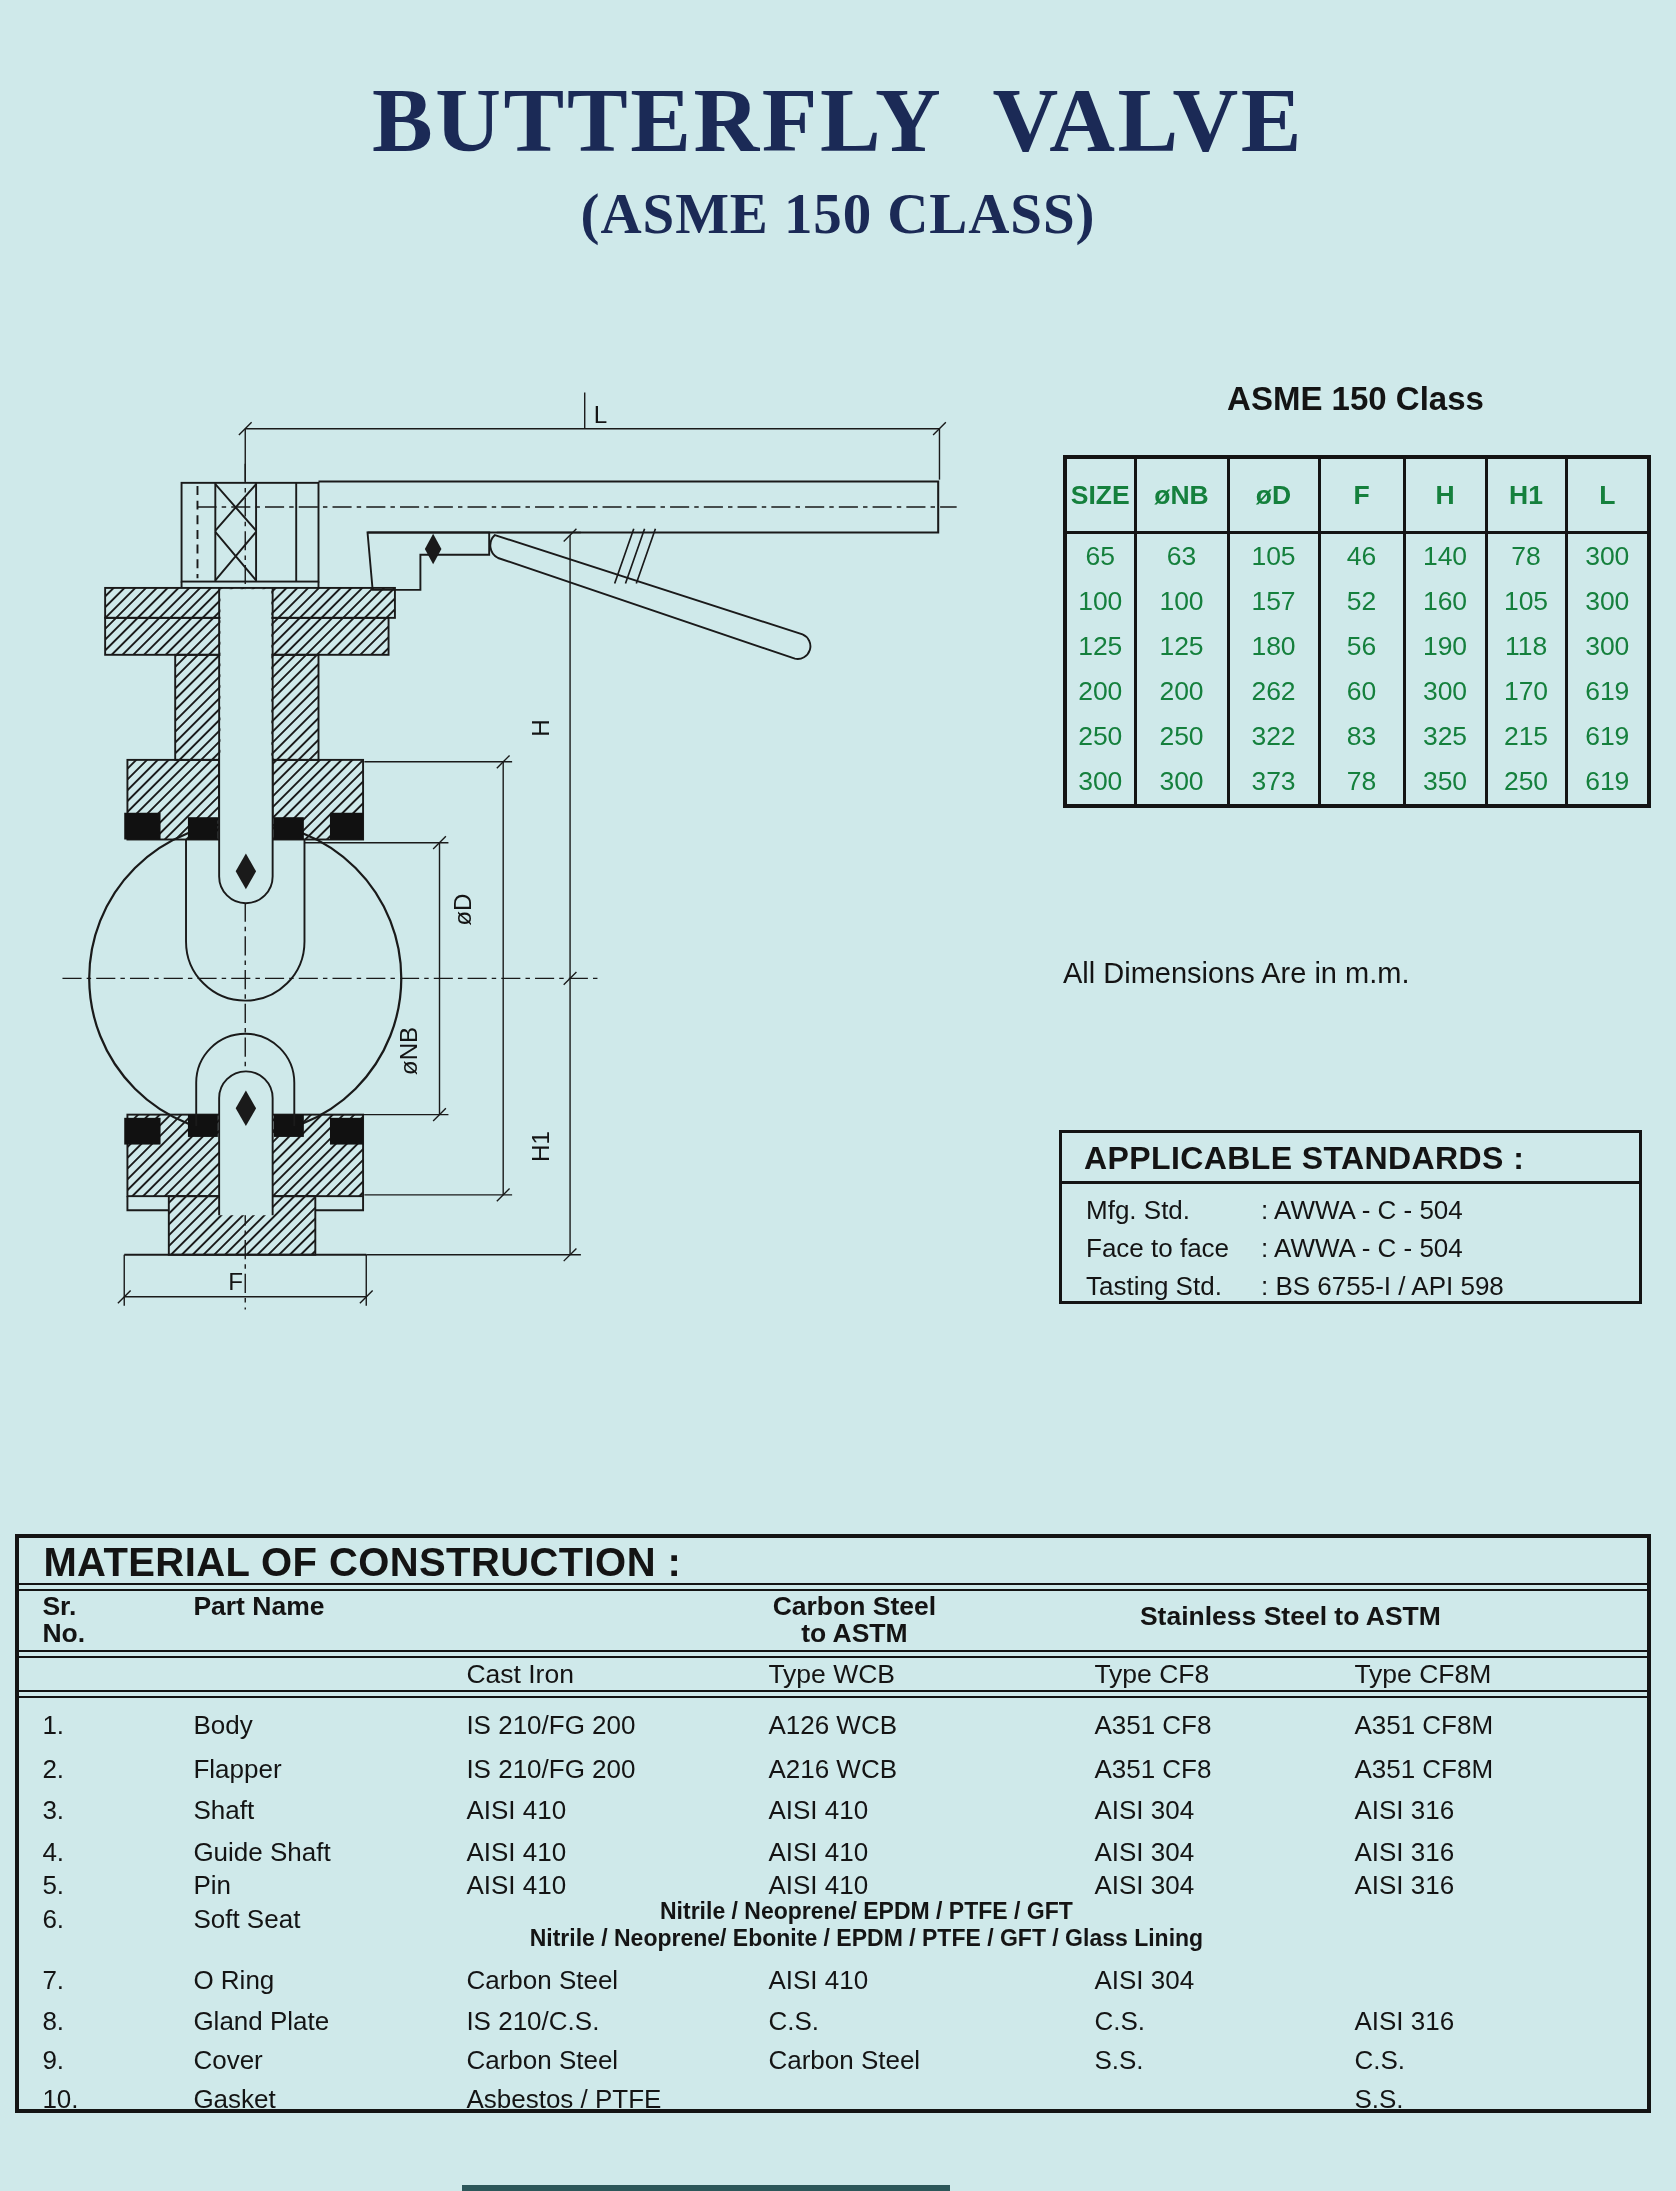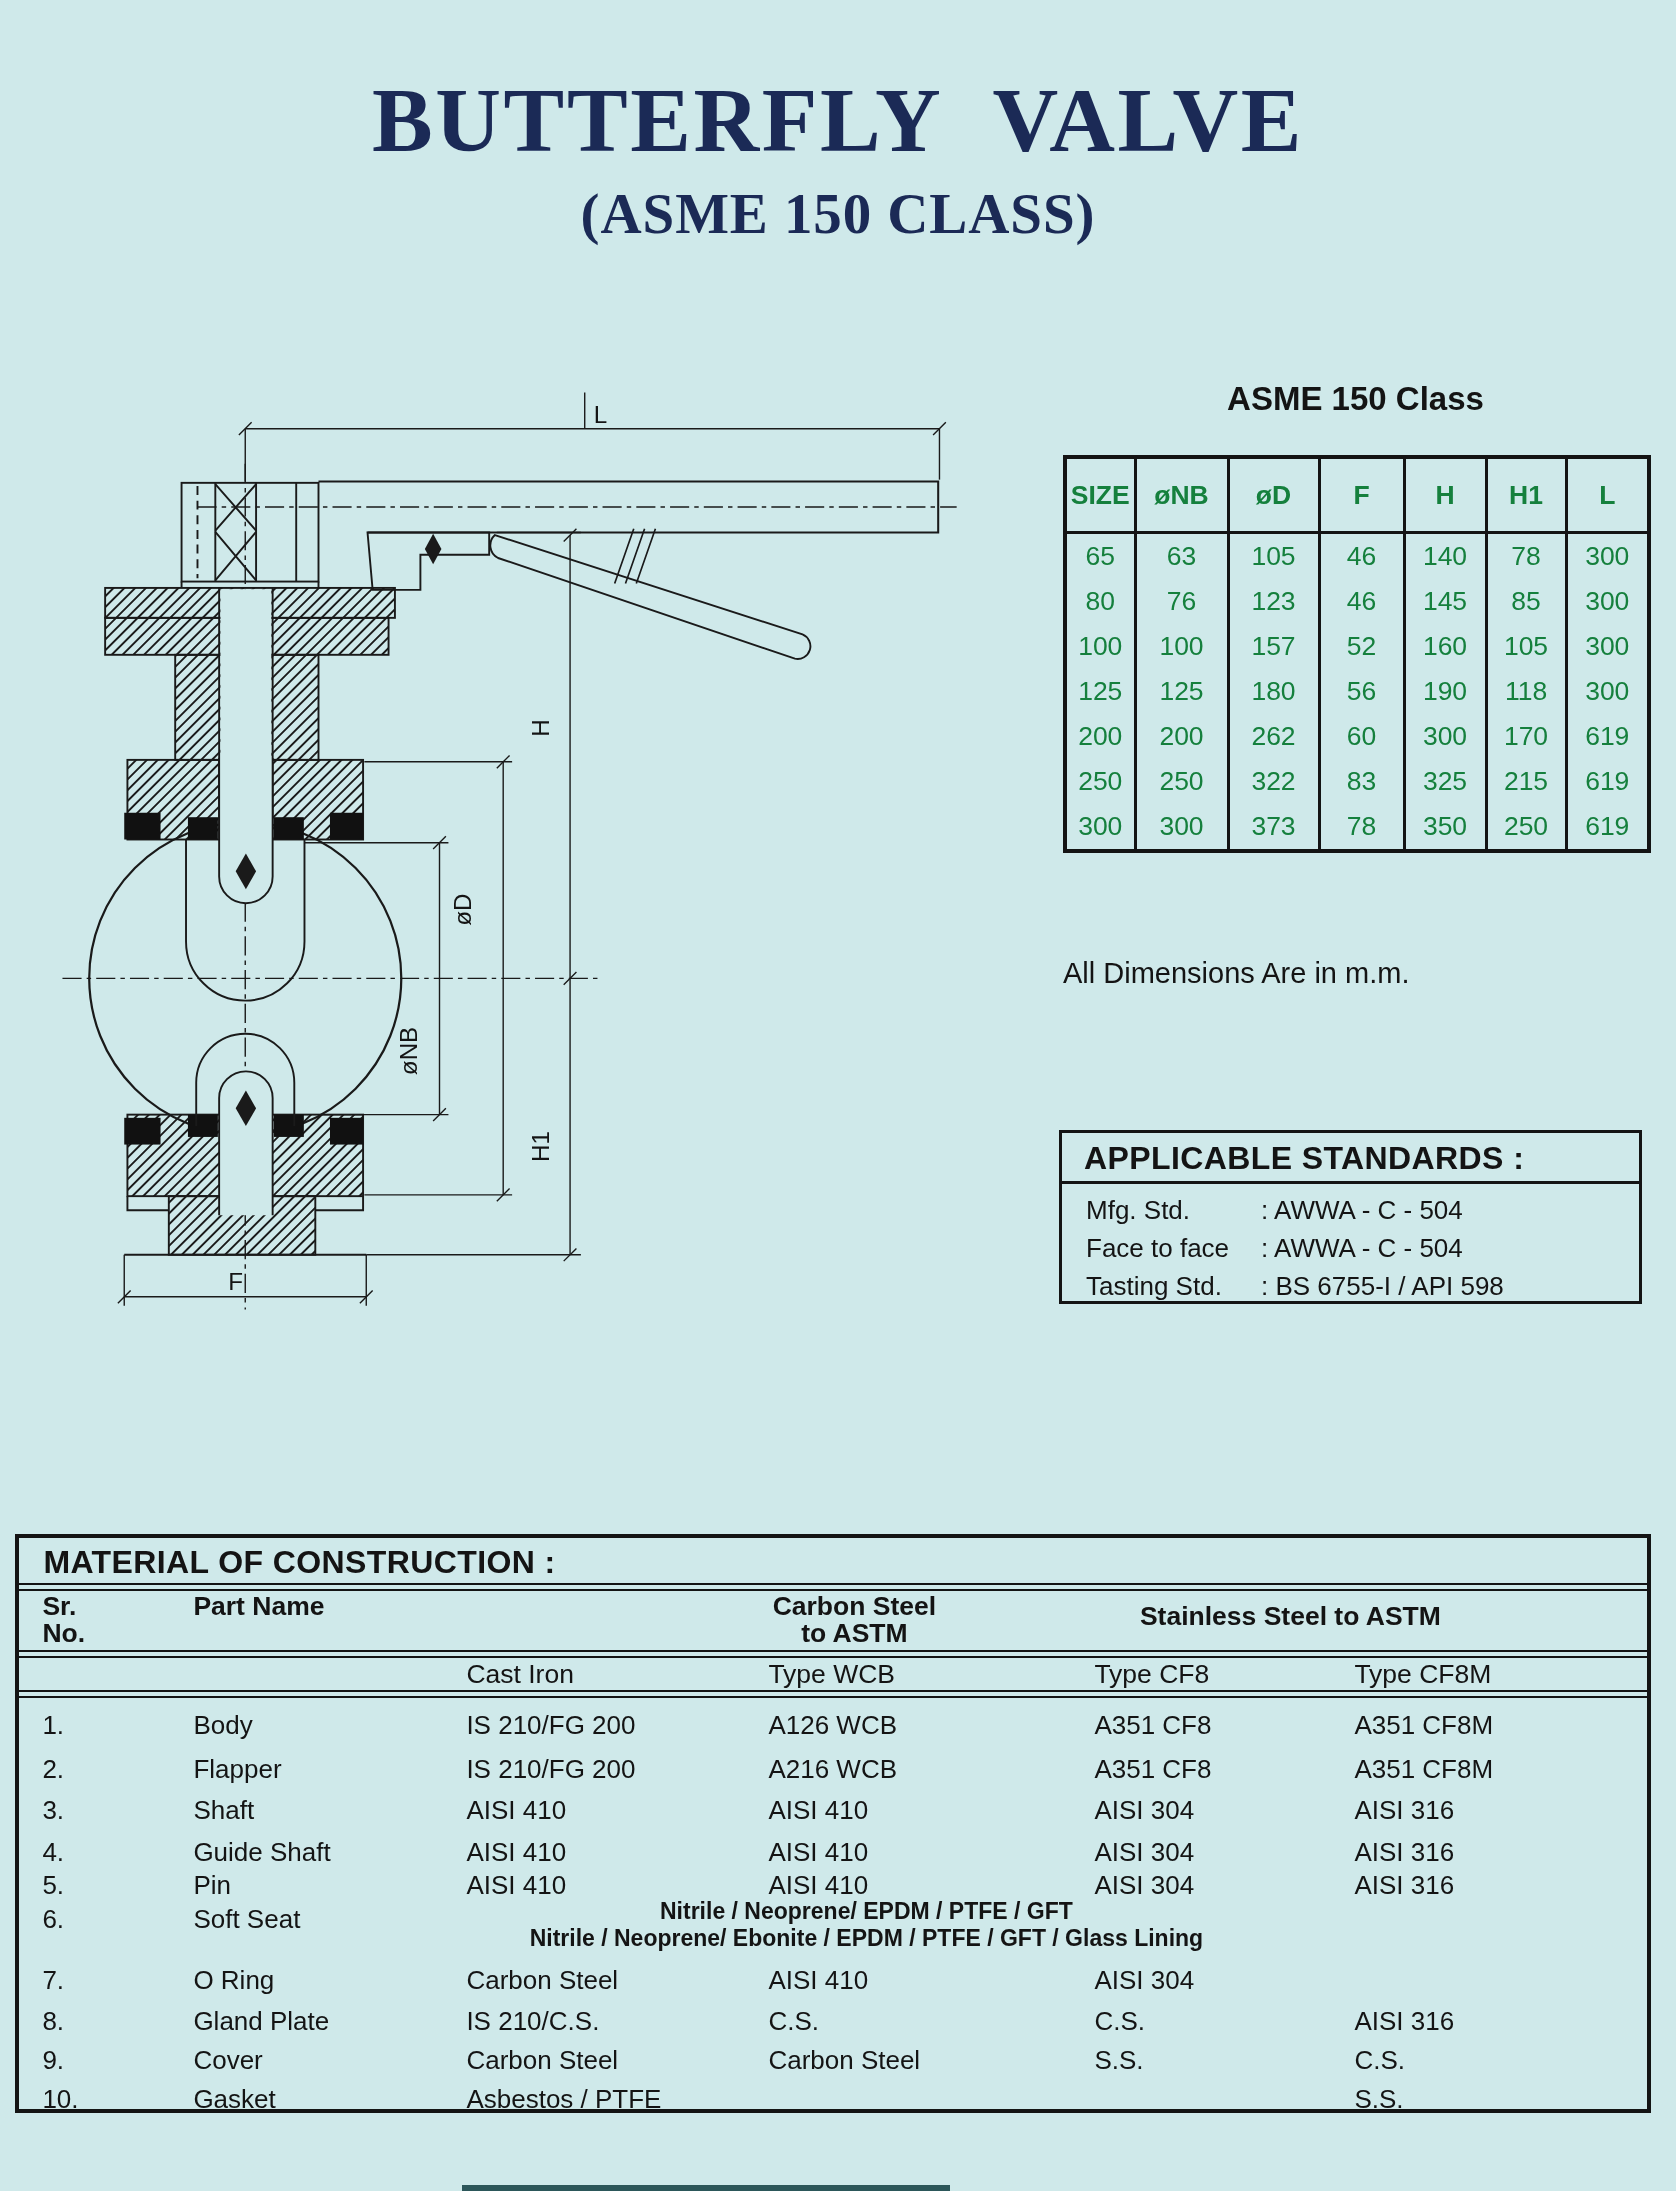--- a/index.html
+++ b/index.html
@@ -64,21 +64,21 @@
   .std-body{padding-top:6.8px;}
   .std-row{position:relative;height:38px;line-height:38px;font-size:26px;color:#141414;}
   .std-label{position:absolute;left:24px;}
   .std-value{position:absolute;left:199px;}
   
   .mat-box{
     position:absolute;left:15.4px;top:1534px;width:1636px;height:579px;
     border:4.3px solid #141414;box-sizing:border-box;color:#141414;
   }
   .mat-title{position:absolute;left:24px;top:5.1px;height:38px;line-height:38px;
-    font-size:32px;font-weight:bold;letter-spacing:0.4px;}
+    font-size:40px;font-weight:bold;letter-spacing:0.4px;}
   .dbl{position:absolute;left:0;width:100%;height:7.7px;box-sizing:border-box;
     border-top:2.6px solid #141414;border-bottom:2.6px solid #141414;}
   .dbl1{top:45px;} .dbl2{top:112px;} .dbl3{top:152px;}
   .mh{position:absolute;height:26px;line-height:26px;font-size:26.5px;font-weight:bold;}
   .mh-sr1{left:23px;top:55px;} .mh-sr2{left:23px;top:82px;}
   .mh-part{left:174px;top:55px;}
   .mh-carbon1{left:651px;top:55px;width:368px;text-align:center;}
   .mh-carbon2{left:651px;top:82px;width:368px;text-align:center;}
   .mh-stainless{left:1040px;top:65px;width:462px;text-align:center;}
   .msub{position:absolute;top:120px;height:33px;line-height:33px;font-size:26.5px;}
@@ -244,29 +244,20 @@
       </tr>
     </thead>
   <tbody id="asme-body">
       <tr>
         <td>65</td>
         <td>63</td>
         <td>105</td>
         <td>46</td>
         <td>140</td>
         <td>78</td>
-        <td>300</td>
-      </tr>
-      <tr>
-        <td>80</td>
-        <td>76</td>
-        <td>123</td>
-        <td>46</td>
-        <td>145</td>
-        <td>85</td>
         <td>300</td>
       </tr>
       <tr>
         <td>100</td>
         <td>100</td>
         <td>157</td>
         <td>52</td>
         <td>160</td>
         <td>105</td>
         <td>300</td>

